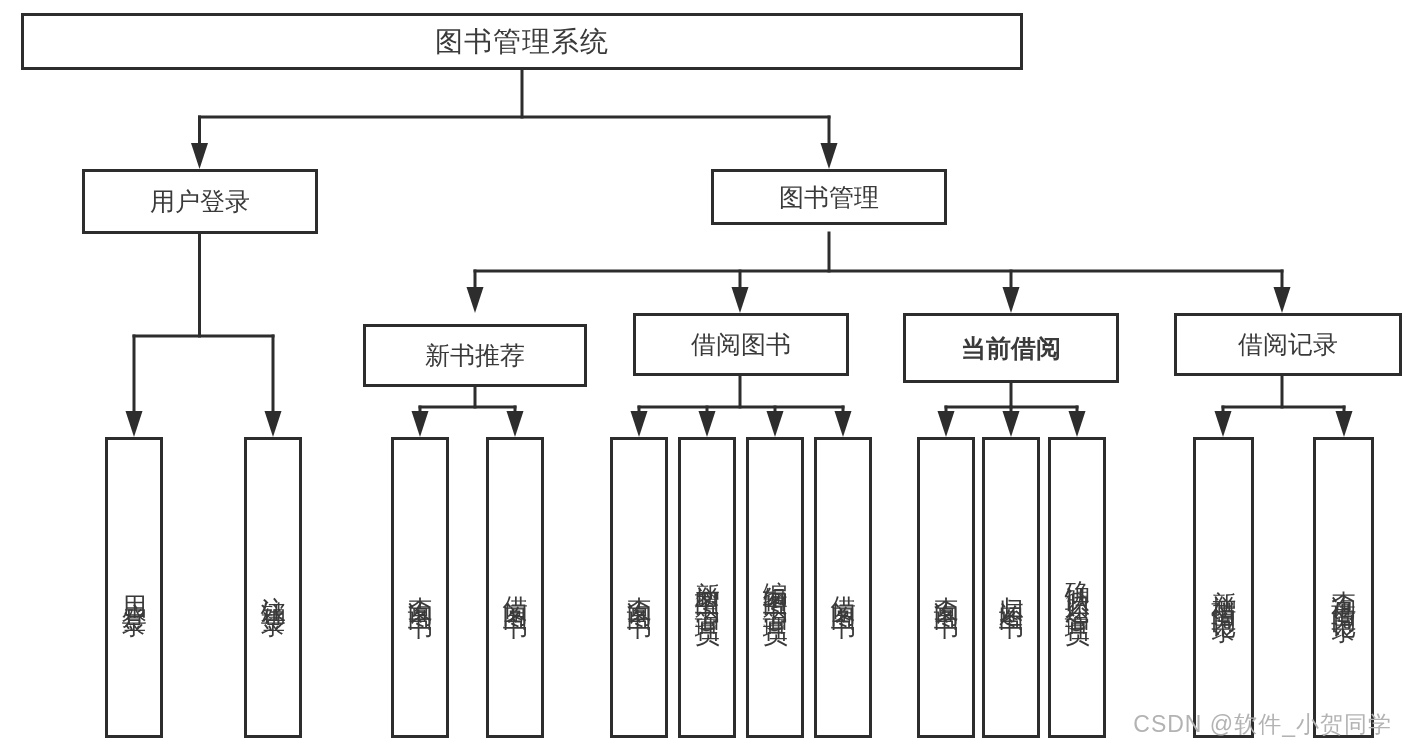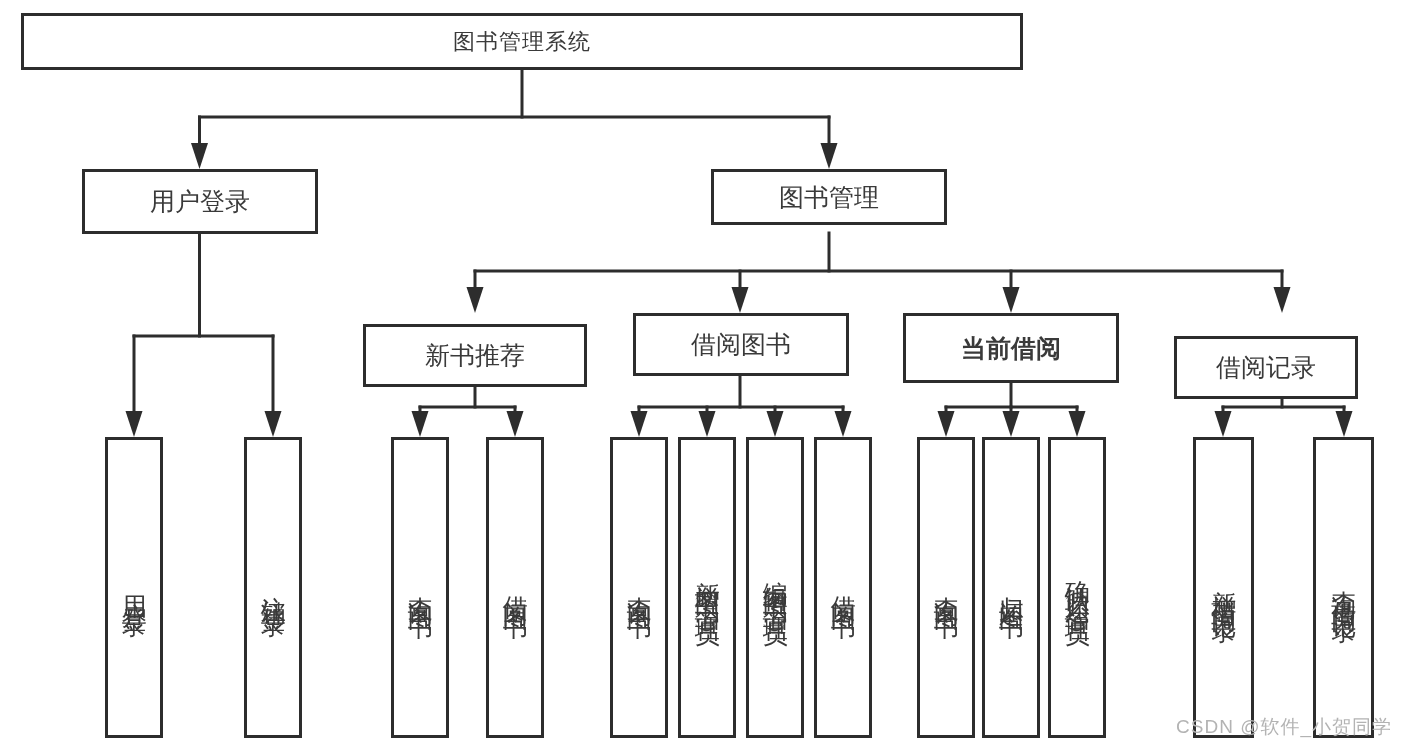--- a/index.html
+++ b/index.html
@@ -24,34 +24,34 @@
     position: absolute;
     box-sizing: border-box;
     background: #ffffff;
     border: 3px solid #2d2d2d;
     display: flex;
     align-items: center;
     justify-content: center;
     color: #3a3a3a;
   }
   .h-box { font-size: 25px; white-space: nowrap; }
-  .root-box { font-size: 22px; letter-spacing: 1px; }
+  .root-box { font-size: 28px; letter-spacing: 1px; }
   .v-box span {
     writing-mode: vertical-rl;
     text-orientation: mixed;
     font-size: 25px;
     letter-spacing: 6px;
     line-height: 1.1;
     white-space: nowrap;
   }
   .watermark {
     position: absolute;
     right: 13px;
     bottom: 7px;
-    font-size: 19px;
+    font-size: 23px;
     color: #b3b3b3;
     letter-spacing: 1px;
     white-space: nowrap;
   }
 </style>
 </head>
 <body>
 
 <div id="stage">
 
@@ -118,21 +118,21 @@
   </svg>
 
   <div class="box h-box root-box" style="left:21px; top:13px; width:1002px; height:57px;">图书管理系统</div>
 
   <div class="box h-box" style="left:82px; top:169px; width:236px; height:65px;">用户登录</div>
   <div class="box h-box" style="left:711px; top:169px; width:236px; height:56px;">图书管理</div>
 
   <div class="box h-box" style="left:363px; top:313px; width:224px; height:63px;margin-top:11px;">新书推荐</div>
   <div class="box h-box" style="left:633px; top:313px; width:216px; height:63px;">借阅图书</div>
   <div class="box h-box" style="left:903px; top:313px; width:216px; height:70px;font-weight:bold;">当前借阅</div>
-  <div class="box h-box" style="left:1174px; top:313px; width:184px; height:63px;margin-top:23px;">借阅记录</div>
+  <div class="box h-box" style="left:1174px; top:313px; width:228px; height:63px;">借阅记录</div>
 
   <div class="box v-box" style="left:105px; top:437px; width:58px; height:301px;">
     <span>用户登录</span>
   </div>
   <div class="box v-box" style="left:244px; top:437px; width:58px; height:301px;">
     <span>注销登录</span>
   </div>
 
   <div class="box v-box" style="left:391px; top:437px; width:58px; height:301px;">
     <span>查询图书</span>

